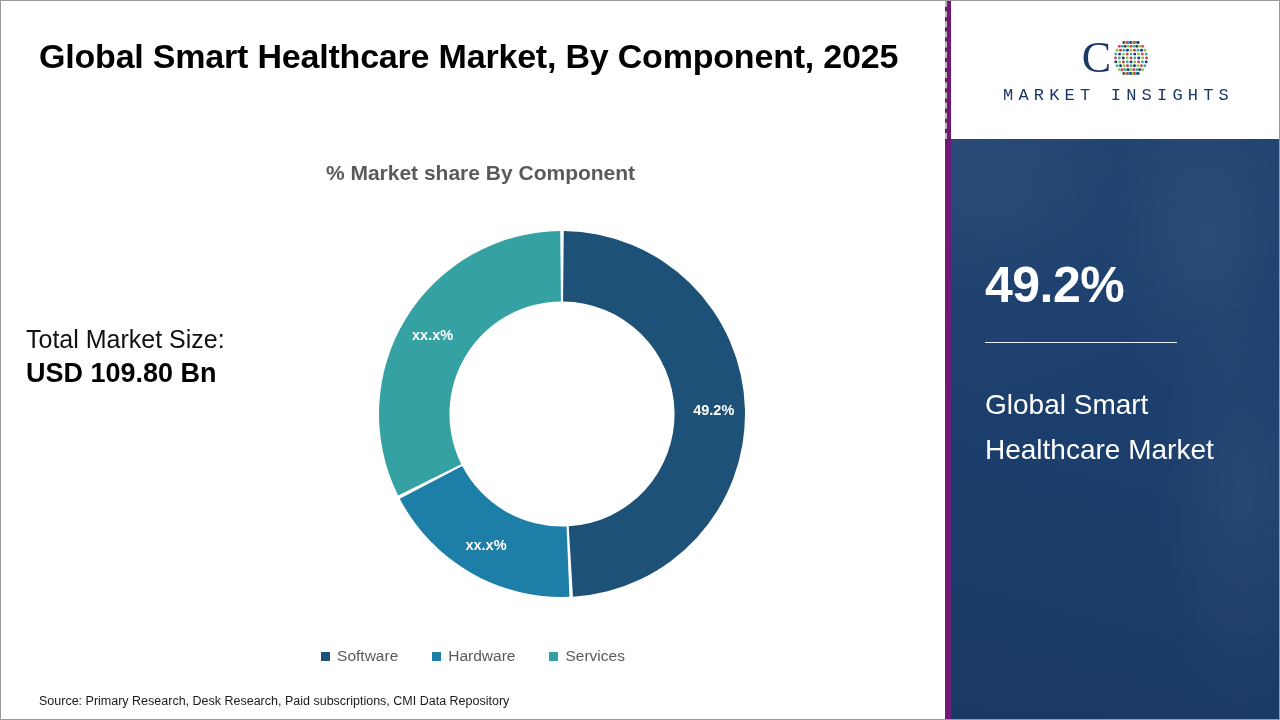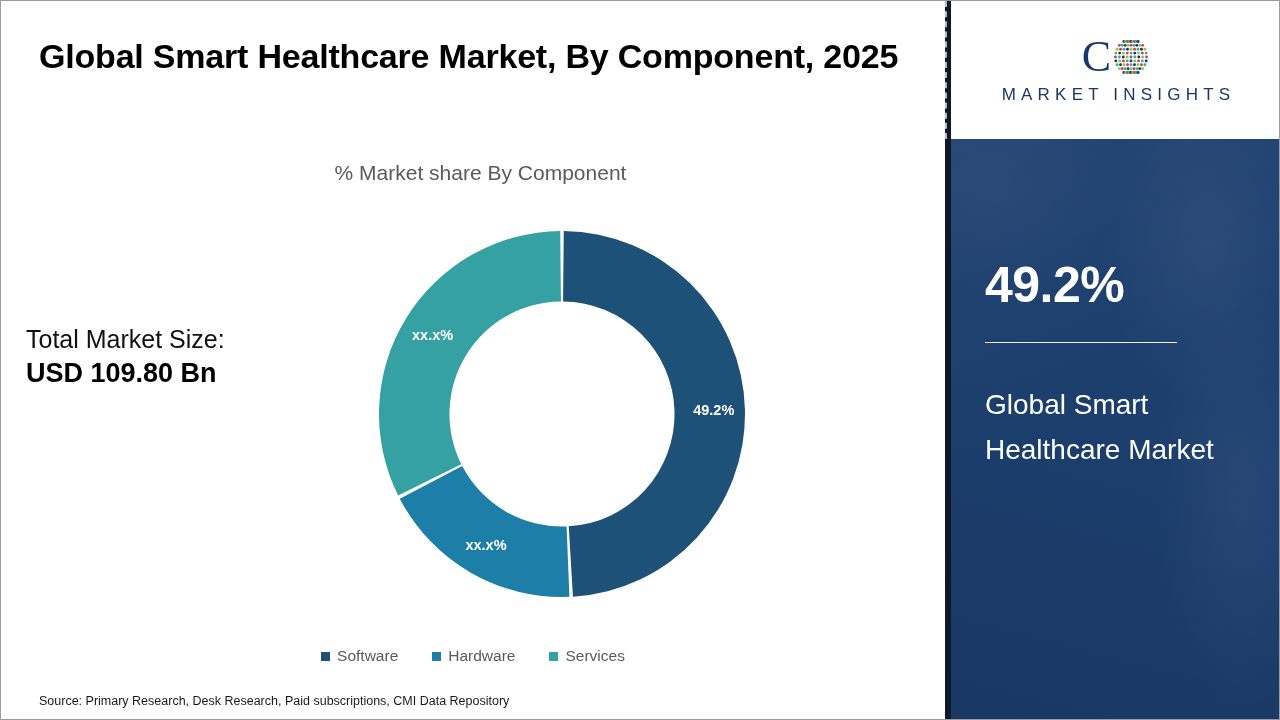--- a/index.html
+++ b/index.html
@@ -6,21 +6,21 @@
   * { box-sizing: border-box; margin: 0; padding: 0; }
   html, body {
     width: 1280px; height: 720px;
     font-family: "Liberation Sans", sans-serif;
     background: #ffffff;
     overflow: hidden;
   }
   #page {
     position: relative;
     width: 1280px; height: 720px;
-    background: #0f172a;
+    background: #701a75;
     border: 1px solid #9a9a9a;
     overflow: hidden;
   }
 
   
   #main-panel {
     position: absolute;
     left: 0; top: 0;
     width: 944px; height: 720px;
     background: #ffffff;
@@ -37,21 +37,21 @@
     letter-spacing: -0.2px;
   }
 
   #chart-subtitle {
     position: absolute;
     left: 0; top: 160px;
     width: 944px;
     text-align: center;
     font-size: 21px;
     color: #5a5a5a;
-    font-weight: normal;
+    font-weight: bold;
     padding-left: 15px;
   }
 
   
   #total-market-block {
     position: absolute;
     left: 25px; top: 322px;
     width: 330px;
   }
   #total-market-label {
@@ -145,21 +145,21 @@
   }
   .logo-word {
     font-family: "Liberation Serif", serif;
     font-size: 44px;
     color: #1b3768;
     letter-spacing: 1px;
     font-weight: normal;
   }
   #logo-globe { display: block; }
   #logo-sub {
-    font-family: Liberation Sans, sans-serif;
+    font-family: Liberation Mono, monospace;
     font-size: 17px;
     color: #1b3768;
     letter-spacing: 5.2px;
     margin-top: 6px;
     padding-left: 5px;
   }
 
   #sidebar {
     position: absolute;
     left: 950px; top: 138px;

